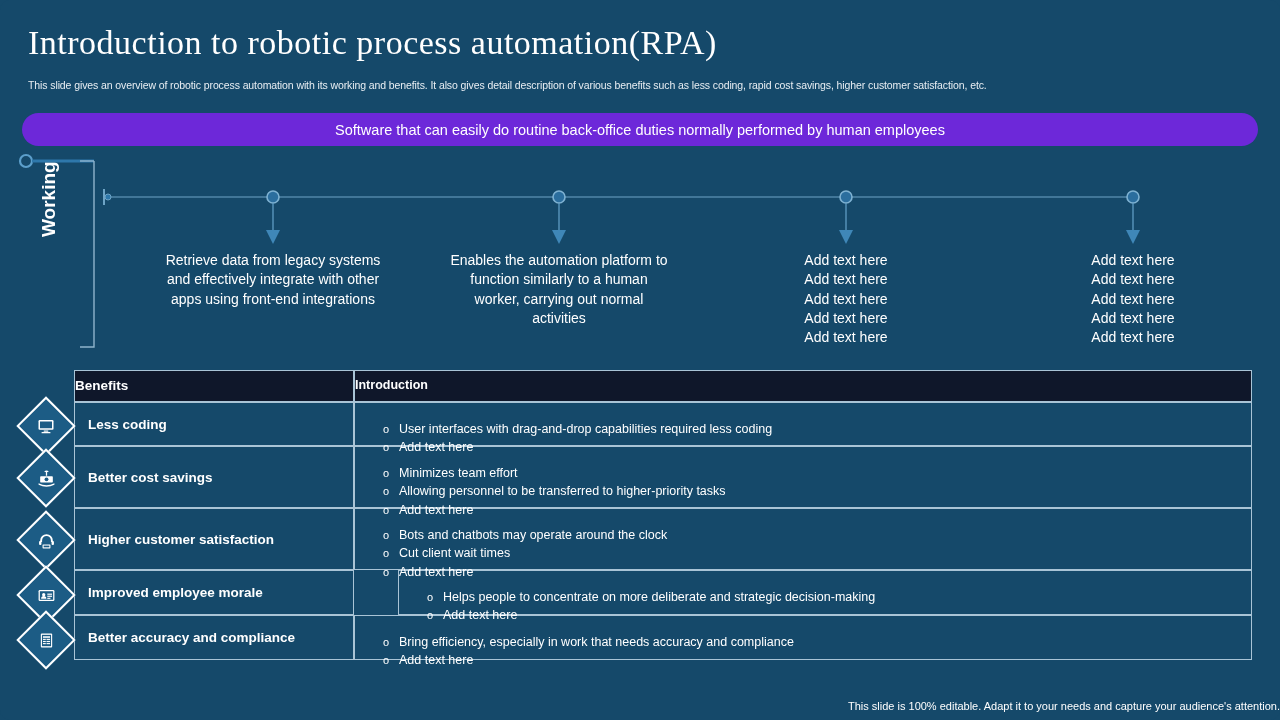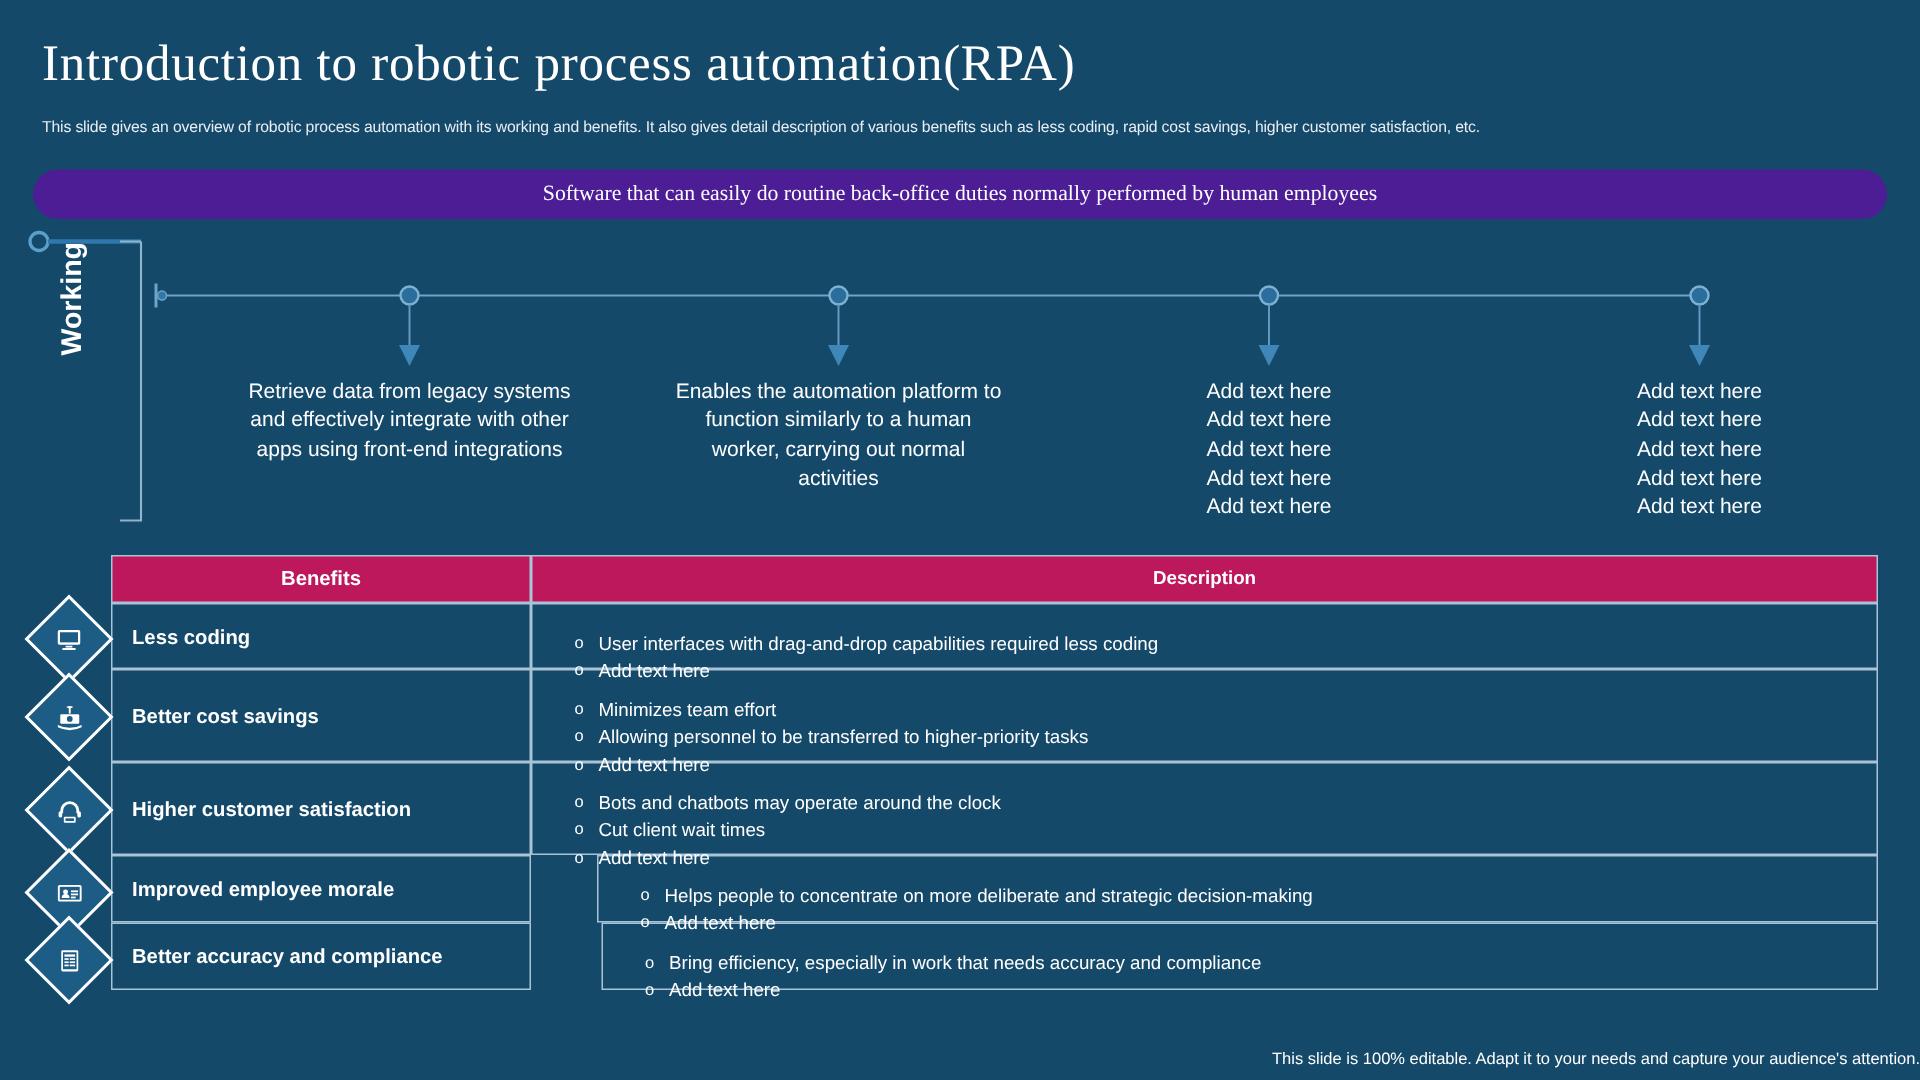--- a/index.html
+++ b/index.html
@@ -35,27 +35,26 @@
     color: #e8eef3;
     letter-spacing: -0.1px;
     white-space: nowrap;
   }
 
   
   .banner {
     position: absolute;
     left: 22px; top: 113px;
     width: 1236px; height: 33px;
-    background: #4c1d95;
+    background: #6d28d9;
     border-radius: 17px;
     display: flex; align-items: center; justify-content: center;
     color: #ffffff;
     font-size: 14.5px;
     font-weight: 400;
-    font-family: Liberation Serif, serif;
   }
 
   
   .flow { position: absolute; left: 0; top: 150px; width: 1280px; height: 210px; }
   .flow svg { position: absolute; left: 0; top: 0; }
 
   .working-label {
     position: absolute;
     left: 38px; top: 237px;
     color: #ffffff;
@@ -75,25 +74,24 @@
   }
 
   
   .table {
     position: absolute;
     left: 74px; top: 370px;
     width: 1178px;
   }
   .trow { display: flex; }
   .thead .tcell {
-    background: #be185d;
+    background: #0f172a;
     color: #ffffff;
     font-weight: bold;
     font-size: 15px;
-    text-align: center;
     padding: 7px 0 8px 0;
   }
   .tcell {
     border: 1px solid #a9c4d6;
     color: #ffffff;
   }
   .tcell.benefit {
     width: 280px;
     flex: 0 0 280px;
     display: flex; align-items: center;
@@ -208,21 +206,21 @@
   <div class="flow-col" style="left:1020px; top:251px; width:226px; white-space:pre-line;">Add text here
 Add text here
 Add text here
 Add text here
 Add text here</div>
 
   <div class="table">
 
     <div class="trow thead">
       <div class="tcell benefit">Benefits</div>
-      <div class="tcell desc" style="padding:7px 0 8px 0;">Description</div>
+      <div class="tcell desc" style="padding:7px 0 8px 0;">Introduction</div>
     </div>
 
     <div class="trow">
       <div class="tcell benefit" style="height:44px;">Less coding</div>
       <div class="tcell desc" style="height:44px;">
         <div class="bullet-line">User interfaces with drag-and-drop capabilities required less coding</div>
         <div class="bullet-line">Add text here</div>
       </div>
     </div>
 
@@ -247,21 +245,21 @@
     <div class="trow">
       <div class="tcell benefit" style="height:45px;">Improved employee morale</div>
       <div class="tcell desc" style="height:45px;margin-left:44px;">
         <div class="bullet-line">Helps people to concentrate on more deliberate and strategic decision-making</div>
         <div class="bullet-line">Add text here</div>
       </div>
     </div>
 
     <div class="trow">
       <div class="tcell benefit" style="height:45px;">Better accuracy and compliance</div>
-      <div class="tcell desc" style="height:45px;margin-left:47px;">
+      <div class="tcell desc" style="height:45px;">
         <div class="bullet-line">Bring efficiency, especially in work that needs accuracy and compliance</div>
         <div class="bullet-line">Add text here</div>
       </div>
     </div>
   </div>
 
   <div class="diamond" style="top:398px;">
     <div class="dshape"></div>
     <div class="glyph">
       <svg width="18" height="18" viewBox="0 0 24 24" fill="#ffffff">

